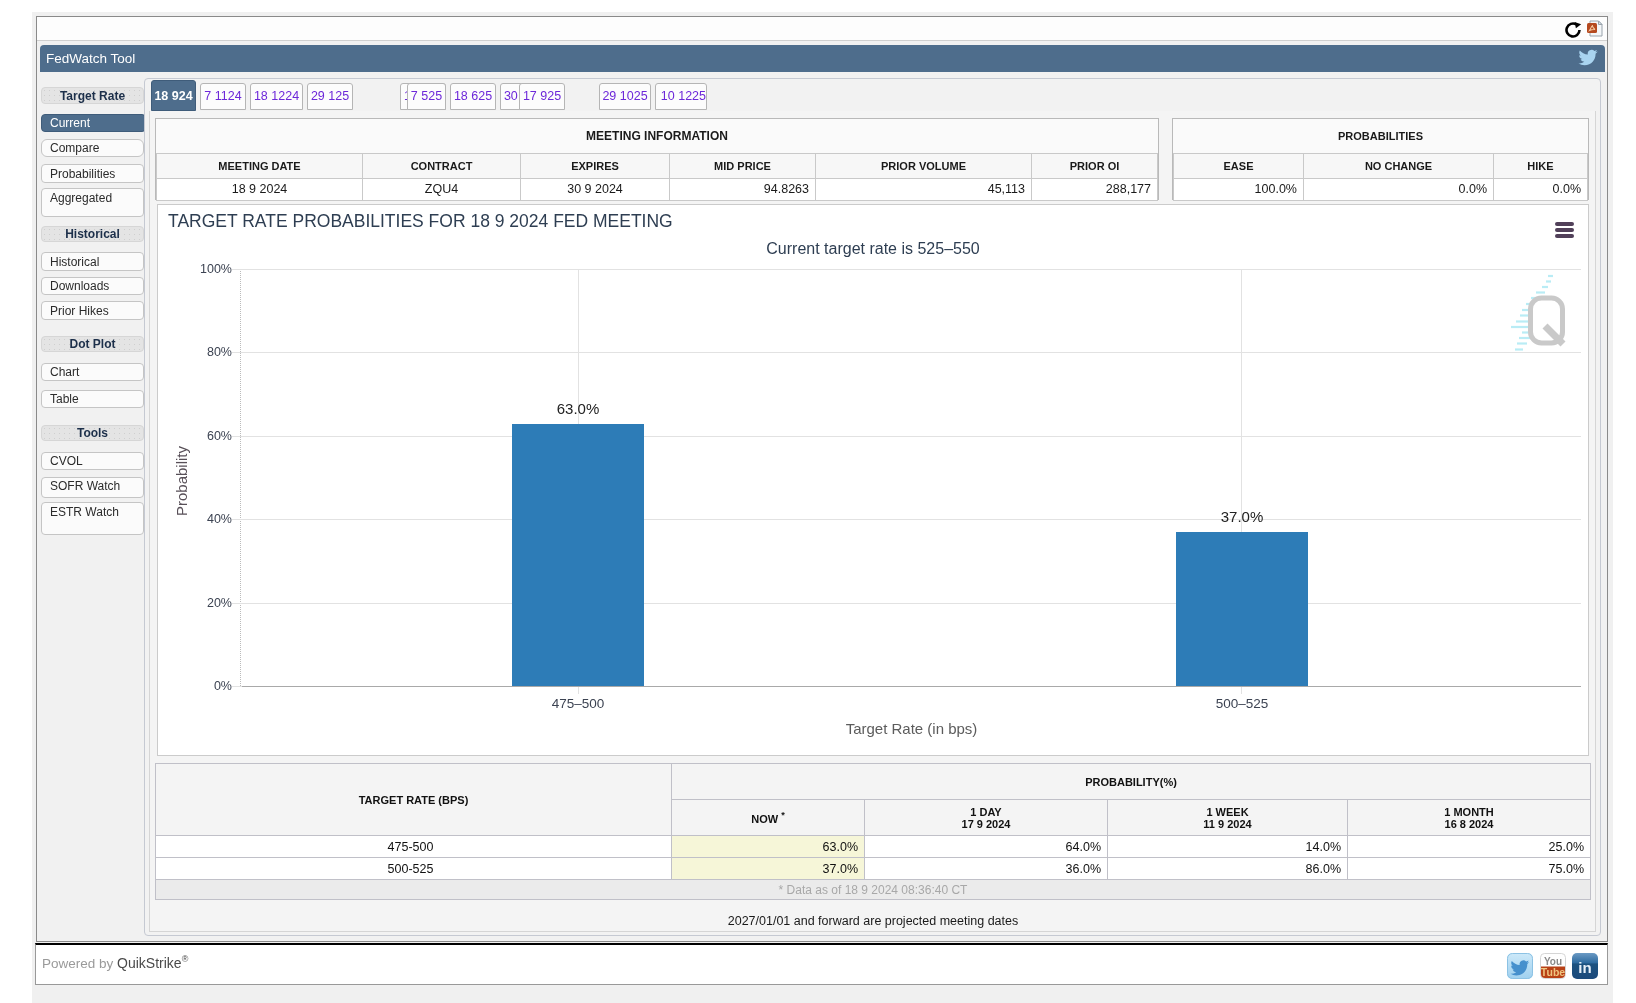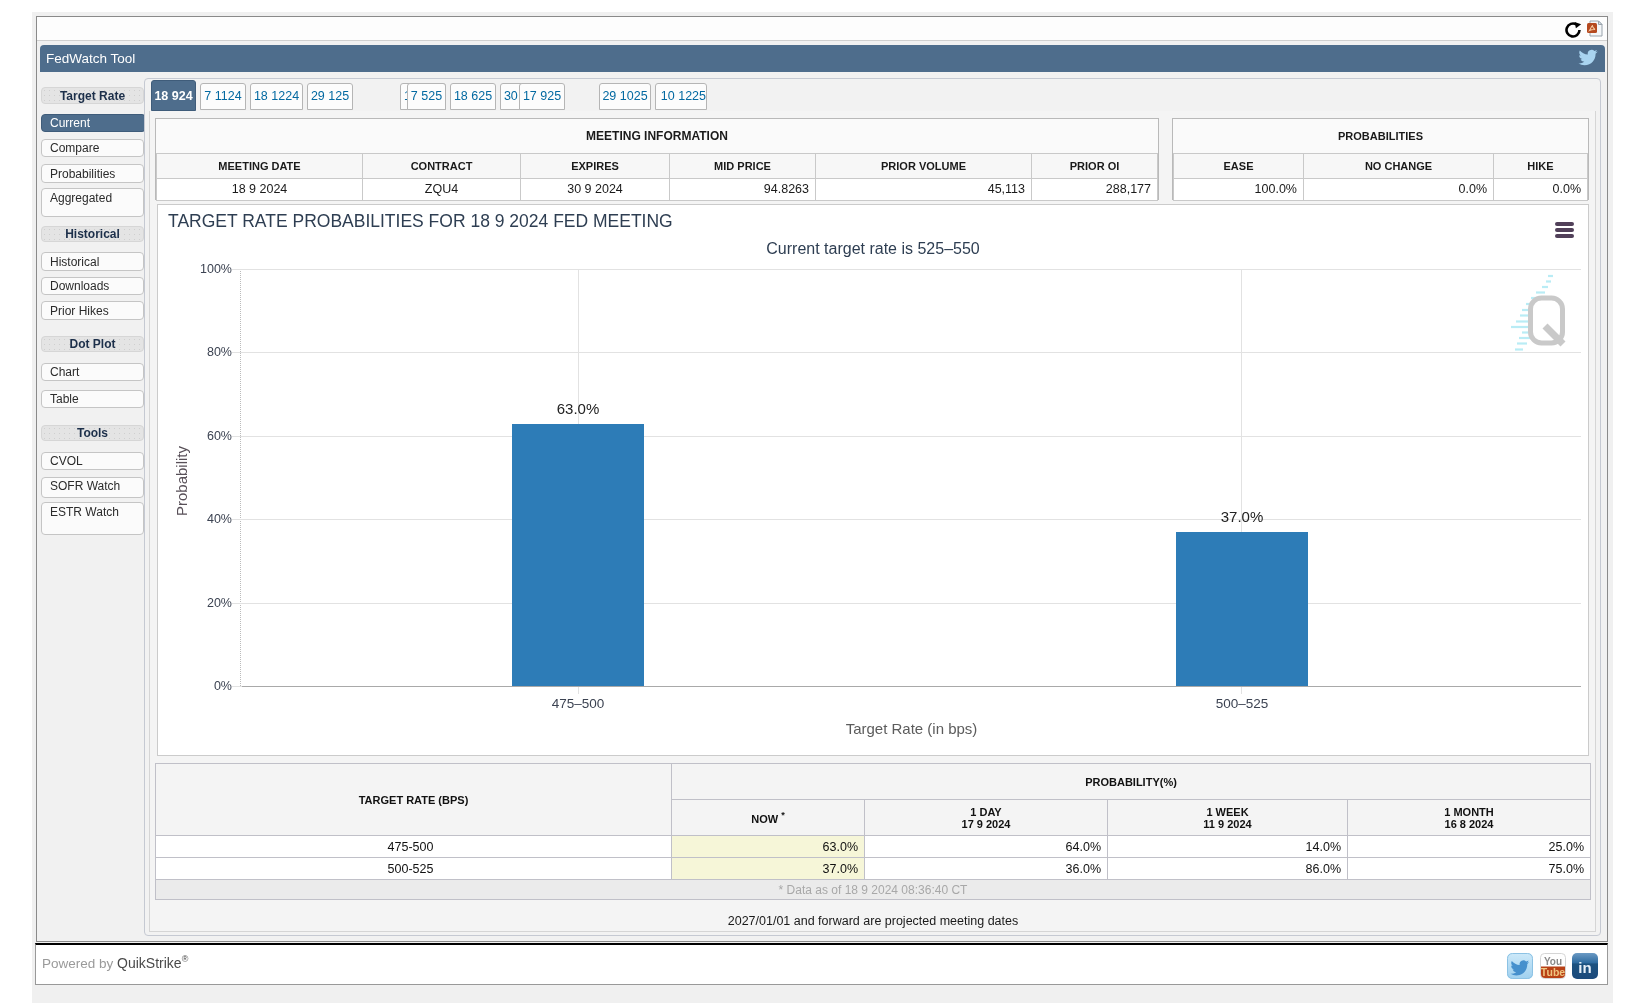--- a/index.html
+++ b/index.html
@@ -8,21 +8,21 @@
 #page { position:absolute; left:32px; top:12px; width:1581px; height:991px; background:#f0f0f0; }
 #frame { position:absolute; left:36px; top:16px; width:1572px; height:926px; border:1px solid #8a8a8a; background:#f1f1f1; }
 #topstrip { position:absolute; left:37px; top:17px; width:1570px; height:24px; background:#fdfdfd; border-bottom:1px solid #d0d0d0; }
 #fwbar { position:absolute; left:40px; top:45px; width:1565px; height:26.5px; background:#4e6d8c; border-radius:4px 4px 0 0; }
 #fwbar .t { position:absolute; left:6px; top:6px; color:#fff; font-size:13.5px; }
 
 .sbh { position:absolute; left:41px; width:103px; background:#e4e4e4; background-image:radial-gradient(#cfcfcf 0.8px, transparent 0.9px); background-size:5px 5px; border:1px solid #d6d6d6; border-radius:4px; text-align:center; font-weight:bold; font-size:12px; color:#1c2f4a; }
 .sbb { position:absolute; left:41px; width:103px; background:#fbfbfb; border:1px solid #c5c5c5; border-radius:4px; font-size:12px; color:#2b2b2b; padding-left:8px; white-space:nowrap; }
 .sbb.sel { background:#4e6d8c; border-color:#3f5c7a; color:#fff; width:105px; }
 
-.tab { position:absolute; top:83px; height:27px; background:#fcfcfc; border:1px solid #b5b5b5; border-radius:3px 3px 0 0; font-size:12.5px; color:#0369a1; text-align:center; line-height:25px; white-space:nowrap; overflow:hidden; }
+.tab { position:absolute; top:83px; height:27px; background:#fcfcfc; border:1px solid #b5b5b5; border-radius:3px 3px 0 0; font-size:12.5px; color:#6d28d9; text-align:center; line-height:25px; white-space:nowrap; overflow:hidden; }
 .tab.sel { top:80px; height:31px; background:#4e6d8c; border-color:#3f5c7a; color:#fff; font-weight:bold; line-height:30px; }
 
 #panel { position:absolute; left:144px; top:78px; width:1457px; height:858px; border:1px solid #c5c9d2; border-radius:4px; background:#f2f2f2; }
 #inner { position:absolute; left:149px; top:111px; width:1447px; height:821px; border:1px solid #d5d5d5; border-top:none; background:#f4f4f4; }
 
 .ibox { position:absolute; border:1px solid #b9b9b9; background:#fafafa; }
 .ibox table { border-collapse:collapse; width:100%; table-layout:fixed; }
 .ibox td { border:1px solid #c9c9c9; font-size:11px; color:#1a1a1a; }
 .ibox .tt { text-align:center; font-weight:bold; height:34px; border:none; border-bottom:1px solid #c9c9c9; }
 .ibox .hh { text-align:center; font-weight:bold; height:25px; background:#f7f7f7; }
@@ -62,21 +62,21 @@
 </svg>
 <div id="fwbar">
     <span class="t">FedWatch Tool</span>
 <svg class="abs" style="right:7px; top:3px;" width="20" height="19" viewBox="0 0 24 24">
   <path fill="#a9d4f0" d="M23.953 4.57a10 10 0 01-2.825.775 4.958 4.958 0 002.163-2.723c-.951.555-2.005.959-3.127 1.184a4.92 4.92 0 00-8.384 4.482C7.69 8.095 4.067 6.13 1.64 3.162a4.822 4.822 0 00-.666 2.475c0 1.71.87 3.213 2.188 4.096a4.904 4.904 0 01-2.228-.616v.06a4.923 4.923 0 003.946 4.827 4.996 4.996 0 01-2.212.085 4.936 4.936 0 004.604 3.417 9.867 9.867 0 01-6.102 2.105c-.39 0-.779-.023-1.17-.067a13.995 13.995 0 007.557 2.209c9.053 0 13.998-7.496 13.998-13.985 0-.21 0-.42-.015-.63A9.935 9.935 0 0024 4.59z"></path>
 </svg>
 </div>
 
 <div class="sbh" style="top:87px; height:17px; line-height:16px;">Target Rate</div>
 <div class="sbb sel" style="top:114px; height:18px; line-height:17px;">Current</div>
-<div class="sbb" style="top:139px; height:18px; line-height:17px;">Compare</div>
+<div class="sbb" style="top:139px; height:18px; line-height:17px;border-radius:6px;">Compare</div>
 <div class="sbb" style="top:164px; height:19px; line-height:18px;">Probabilities</div>
 <div class="sbb" style="top:188px; height:29px; line-height:18px;">Aggregated</div>
 <div class="sbh" style="top:226px; height:16px; line-height:15px;">Historical</div>
 <div class="sbb" style="top:252px; height:19px; line-height:18px;">Historical</div>
 <div class="sbb" style="top:277px; height:18px; line-height:17px;">Downloads</div>
 <div class="sbb" style="top:301px; height:19px; line-height:18px;">Prior Hikes</div>
 <div class="sbh" style="top:336px; height:16px; line-height:15px;">Dot Plot</div>
 <div class="sbb" style="top:363px; height:18px; line-height:17px;">Chart</div>
 <div class="sbb" style="top:390px; height:18px; line-height:17px;">Table</div>
 <div class="sbh" style="top:425px; height:16px; line-height:15px;">Tools</div>

